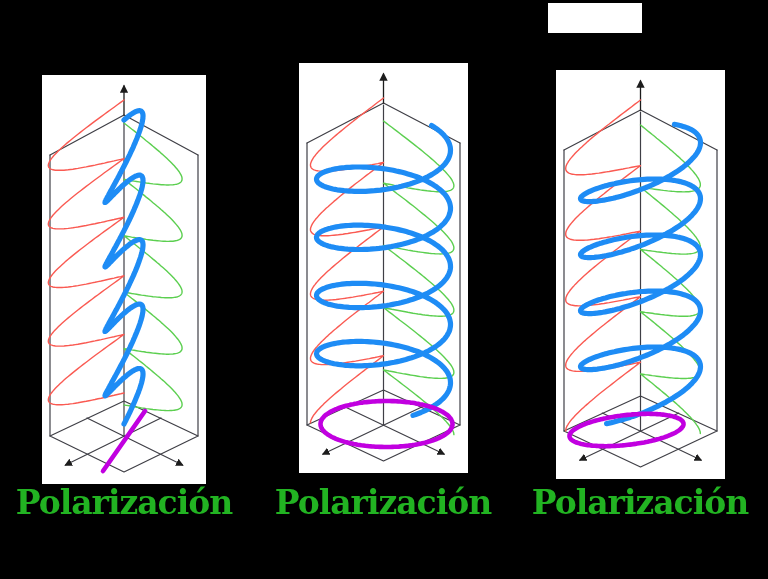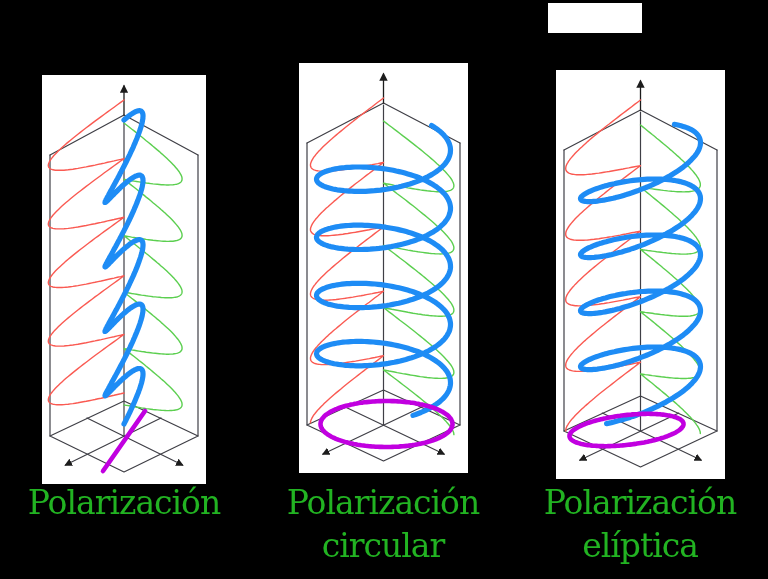--- a/index.html
+++ b/index.html
@@ -5,21 +5,21 @@
   html,body{margin:0;padding:0;background:#000;}
   .stage{position:relative;width:768px;height:579px;background:#000;overflow:hidden;
          font-family:"Liberation Sans",sans-serif;}
   .panel{position:absolute;background:#fff;}
   .panel svg{display:block;width:100%;height:100%;}
   .p0{left:42px;top:75px;width:164px;height:409px;}
   .p1{left:299px;top:63px;width:169px;height:410px;}
   .p2{left:556px;top:70px;width:169px;height:409px;}
   .wm{position:absolute;left:548px;top:3px;width:94px;height:30px;background:#fff;}
   .plabel{position:absolute;text-align:center;
-          font-family:"DejaVu Serif",serif;font-weight:normal;
+          font-family:"DejaVu Serif",serif;font-weight:bold;
           font-size:33px;line-height:43px;letter-spacing:-1px;color:var(--label,#22b322);}
   .pl0{left:14px;top:481px;width:220px;}
   .pl1{left:273px;top:481px;width:220px;}
   .pl2{left:530px;top:481px;width:220px;}
 </style>
 </head>
 <body>
 
 <div class="stage">
 
@@ -87,20 +87,18 @@
         <path d="M118.4,54.4 L120.7,54.8 L122.9,55.3 L125.0,55.8 L127.1,56.4 L129.0,57.0 L130.8,57.6 L132.6,58.4 L134.2,59.1 L135.8,59.9 L137.2,60.8 L138.5,61.7 L139.6,62.7 L140.7,63.7 L141.6,64.7 L142.4,65.8 L143.1,67.0 L143.6,68.1 L144.0,69.3 L144.3,70.6 L144.5,71.9 L144.5,73.2 L144.4,74.5 L144.1,75.9 L143.7,77.3 L143.2,78.7 L142.6,80.2 L141.8,81.6 L140.9,83.1 L139.9,84.6 L138.7,86.1 L137.4,87.6 L136.0,89.1 L134.5,90.7 L132.9,92.2 L131.2,93.7 L129.4,95.3 L127.5,96.8 L125.4,98.3 L123.3,99.8 L121.1,101.3 L118.8,102.8 L116.5,104.2 L114.1,105.7 L111.6,107.1 L109.0,108.5 L106.4,109.9 L103.8,111.2 L101.1,112.6 L98.3,113.8 L95.6,115.1 L92.8,116.3 L90.0,117.5 L87.1,118.6 L84.3,119.7 L81.5,120.8 L78.7,121.8 L75.9,122.8 L73.1,123.7 L70.3,124.6 L67.6,125.4 L64.9,126.2 L62.2,126.9 L59.6,127.6 L57.1,128.2 L54.6,128.7 L52.2,129.3 L49.8,129.7 L47.6,130.2 L45.4,130.5 L43.3,130.8 L41.3,131.1 L39.4,131.3 L37.6,131.4 L35.8,131.6 L34.2,131.6 L32.8,131.6 L31.4,131.6 L30.1,131.5 L29.0,131.3 L28.0,131.2 L27.1,130.9 L26.3,130.7 L25.7,130.4 L25.2,130.0 L24.8,129.6 L24.6,129.2 L24.5,128.8 L24.5,128.3 L24.7,127.8 L25.0,127.2 L25.4,126.7 L26.0,126.1 L26.7,125.5 L27.5,124.9 L28.4,124.2 L29.5,123.6 L30.7,122.9 L32.0,122.2 L33.4,121.5 L35.0,120.8 L36.6,120.1 L38.4,119.4 L40.2,118.8 L42.2,118.1 L44.3,117.4 L46.4,116.7 L48.6,116.1 L50.9,115.4 L53.3,114.8 L55.8,114.2 L58.3,113.7 L60.8,113.1 L63.5,112.6 L66.1,112.1 L68.8,111.6 L71.6,111.2 L74.4,110.8 L77.2,110.4 L80.0,110.1 L82.8,109.8 L85.6,109.6 L88.5,109.4 L91.3,109.2 L94.1,109.1 L96.8,109.0 L99.6,109.0 L102.3,109.0 L105.0,109.1 L107.6,109.3 L110.2,109.4 L112.7,109.7 L115.2,110.0 L117.6,110.3 L119.9,110.7 L122.2,111.1 L124.3,111.6 L126.4,112.2 L128.4,112.8 L130.2,113.4 L132.0,114.1 L133.7,114.9 L135.3,115.7 L136.7,116.5 L138.0,117.4 L139.3,118.4 L140.4,119.3 L141.3,120.4 L142.2,121.5 L142.9,122.6 L143.5,123.7 L143.9,124.9 L144.3,126.2 L144.4,127.4 L144.5,128.7 L144.4,130.1 L144.2,131.4 L143.9,132.8 L143.4,134.2 L142.8,135.7 L142.1,137.1 L141.2,138.6 L140.2,140.1 L139.1,141.6 L137.9,143.1 L136.5,144.6 L135.1,146.2 L133.5,147.7 L131.8,149.2 L130.0,150.7 L128.1,152.3 L126.1,153.8 L124.0,155.3 L121.9,156.8 L119.6,158.3 L117.3,159.8 L114.9,161.2 L112.4,162.6 L109.9,164.1 L107.3,165.4 L104.6,166.8 L102.0,168.1 L99.2,169.4 L96.5,170.7 L93.7,171.9 L90.9,173.1 L88.1,174.3 L85.3,175.4 L82.4,176.4 L79.6,177.5 L76.8,178.4 L74.0,179.4 L71.2,180.3 L68.5,181.1 L65.8,181.9 L63.1,182.6 L60.5,183.3 L57.9,184.0 L55.4,184.6 L53.0,185.1 L50.6,185.6 L48.3,186.0 L46.1,186.4 L44.0,186.7 L41.9,187.0 L40.0,187.2 L38.2,187.4 L36.4,187.5 L34.8,187.6 L33.2,187.6 L31.8,187.6 L30.5,187.5 L29.4,187.4 L28.3,187.2 L27.4,187.0 L26.6,186.8 L25.9,186.5 L25.4,186.1 L25.0,185.8 L24.7,185.4 L24.5,184.9 L24.5,184.5 L24.6,184.0 L24.9,183.4 L25.3,182.9 L25.8,182.3 L26.4,181.7 L27.2,181.1 L28.1,180.4 L29.1,179.8 L30.3,179.1 L31.6,178.4 L33.0,177.7 L34.5,177.1 L36.1,176.4 L37.8,175.7 L39.6,175.0 L41.5,174.3 L43.6,173.6 L45.7,173.0 L47.9,172.3 L50.2,171.7 L52.5,171.0 L54.9,170.4 L57.4,169.8 L60.0,169.3 L62.6,168.7 L65.2,168.2 L67.9,167.8 L70.7,167.3 L73.4,166.9 L76.2,166.5 L79.0,166.2 L81.9,165.9 L84.7,165.6 L87.5,165.4 L90.3,165.2 L93.1,165.1 L95.9,165.0 L98.7,165.0 L101.4,165.0 L104.1,165.1 L106.8,165.2 L109.4,165.4 L111.9,165.6 L114.4,165.9 L116.8,166.2 L119.2,166.5 L121.4,167.0 L123.6,167.4 L125.7,168.0 L127.7,168.6 L129.6,169.2 L131.4,169.9 L133.2,170.6 L134.8,171.4 L136.2,172.2 L137.6,173.1 L138.9,174.0 L140.0,175.0 L141.0,176.0 L141.9,177.1 L142.7,178.2 L143.3,179.3 L143.8,180.5 L144.2,181.8 L144.4,183.0 L144.5,184.3 L144.5,185.6 L144.3,187.0 L144.0,188.4 L143.6,189.8 L143.0,191.2 L142.3,192.6 L141.5,194.1 L140.6,195.6 L139.5,197.1 L138.3,198.6 L137.0,200.1 L135.6,201.6 L134.0,203.2 L132.4,204.7 L130.6,206.2 L128.8,207.8 L126.8,209.3 L124.7,210.8 L122.6,212.3 L120.4,213.8 L118.1,215.3 L115.7,216.7 L113.2,218.2 L110.7,219.6 L108.2,221.0 L105.5,222.3 L102.9,223.7 L100.2,225.0 L97.4,226.3 L94.6,227.5 L91.8,228.7 L89.0,229.9 L86.2,231.0 L83.4,232.1 L80.5,233.1 L77.7,234.1 L74.9,235.1 L72.2,236.0 L69.4,236.8 L66.7,237.6 L64.0,238.4 L61.4,239.1 L58.8,239.8 L56.3,240.4 L53.8,240.9 L51.4,241.4 L49.1,241.9 L46.8,242.3 L44.7,242.6 L42.6,242.9 L40.6,243.2 L38.8,243.3 L37.0,243.5 L35.3,243.6 L33.7,243.6 L32.3,243.6 L31.0,243.5 L29.7,243.4 L28.6,243.3 L27.7,243.1 L26.8,242.9 L26.1,242.6 L25.5,242.3 L25.1,241.9 L24.7,241.5 L24.6,241.1 L24.5,240.6 L24.6,240.1 L24.8,239.6 L25.1,239.1 L25.6,238.5 L26.2,237.9 L26.9,237.3 L27.8,236.6 L28.8,236.0 L29.9,235.3 L31.1,234.7 L32.5,234.0 L33.9,233.3 L35.5,232.6 L37.2,231.9 L39.0,231.2 L40.9,230.5 L42.9,229.8 L45.0,229.2 L47.1,228.5 L49.4,227.9 L51.7,227.2 L54.1,226.6 L56.6,226.0 L59.1,225.5 L61.7,224.9 L64.4,224.4 L67.0,223.9 L69.8,223.5 L72.5,223.0 L75.3,222.7 L78.1,222.3 L80.9,222.0 L83.7,221.7 L86.6,221.5 L89.4,221.3 L92.2,221.2 L95.0,221.1 L97.8,221.0 L100.5,221.0 L103.2,221.1 L105.9,221.2 L108.5,221.3 L111.1,221.5 L113.6,221.8 L116.0,222.1 L118.4,222.4 L120.7,222.8 L122.9,223.3 L125.0,223.8 L127.1,224.4 L129.0,225.0 L130.8,225.6 L132.6,226.4 L134.2,227.1 L135.8,227.9 L137.2,228.8 L138.5,229.7 L139.6,230.7 L140.7,231.7 L141.6,232.7 L142.4,233.8 L143.1,235.0 L143.6,236.1 L144.0,237.3 L144.3,238.6 L144.5,239.9 L144.5,241.2 L144.4,242.5 L144.1,243.9 L143.7,245.3 L143.2,246.7 L142.6,248.2 L141.8,249.6 L140.9,251.1 L139.9,252.6 L138.7,254.1 L137.4,255.6 L136.0,257.1 L134.5,258.7 L132.9,260.2 L131.2,261.7 L129.4,263.3 L127.5,264.8 L125.4,266.3 L123.3,267.8 L121.1,269.3 L118.8,270.8 L116.5,272.2 L114.1,273.7 L111.6,275.1 L109.0,276.5 L106.4,277.9 L103.8,279.2 L101.1,280.6 L98.3,281.8 L95.6,283.1 L92.8,284.3 L90.0,285.5 L87.1,286.6 L84.3,287.7 L81.5,288.8 L78.7,289.8 L75.9,290.8 L73.1,291.7 L70.3,292.6 L67.6,293.4 L64.9,294.2 L62.2,294.9 L59.6,295.6 L57.1,296.2 L54.6,296.7 L52.2,297.3 L49.8,297.7 L47.6,298.2 L45.4,298.5 L43.3,298.8 L41.3,299.1 L39.4,299.3 L37.6,299.4 L35.8,299.6 L34.2,299.6 L32.8,299.6 L31.4,299.6 L30.1,299.5 L29.0,299.3 L28.0,299.2 L27.1,298.9 L26.3,298.7 L25.7,298.4 L25.2,298.0 L24.8,297.6 L24.6,297.2 L24.5,296.8 L24.5,296.3 L24.7,295.8 L25.0,295.2 L25.4,294.7 L26.0,294.1 L26.7,293.5 L27.5,292.9 L28.4,292.2 L29.5,291.6 L30.7,290.9 L32.0,290.2 L33.4,289.5 L35.0,288.8 L36.6,288.1 L38.4,287.4 L40.2,286.8 L42.2,286.1 L44.3,285.4 L46.4,284.7 L48.6,284.1 L50.9,283.4 L53.3,282.8 L55.8,282.2 L58.3,281.7 L60.8,281.1 L63.5,280.6 L66.1,280.1 L68.8,279.6 L71.6,279.2 L74.4,278.8 L77.2,278.4 L80.0,278.1 L82.8,277.8 L85.6,277.6 L88.5,277.4 L91.3,277.2 L94.1,277.1 L96.8,277.0 L99.6,277.0 L102.3,277.0 L105.0,277.1 L107.6,277.3 L110.2,277.4 L112.7,277.7 L115.2,278.0 L117.6,278.3 L119.9,278.7 L122.2,279.1 L124.3,279.6 L126.4,280.2 L128.4,280.8 L130.2,281.4 L132.0,282.1 L133.7,282.9 L135.3,283.7 L136.7,284.5 L138.0,285.4 L139.3,286.4 L140.4,287.3 L141.3,288.4 L142.2,289.5 L142.9,290.6 L143.5,291.7 L143.9,292.9 L144.3,294.2 L144.4,295.4 L144.5,296.7 L144.4,298.1 L144.2,299.4 L143.9,300.8 L143.4,302.2 L142.8,303.7 L142.1,305.1 L141.2,306.6 L140.2,308.1 L139.1,309.6 L137.9,311.1 L136.5,312.6 L135.1,314.2 L133.5,315.7 L131.8,317.2 L130.0,318.7 L128.1,320.3 L126.1,321.8 L124.0,323.3 L121.9,324.8 L119.6,326.3 L117.3,327.8 L114.9,329.2 L112.4,330.6 L109.9,332.1 L107.3,333.4 L104.6,334.8 L102.0,336.1 L99.2,337.4 L96.5,338.7 L93.7,339.9 L90.9,341.1 L88.1,342.3 L85.3,343.4 L82.4,344.4 L79.6,345.5 L76.8,346.4 L74.0,347.4 L71.2,348.3 L68.5,349.1 L65.8,349.9 L63.1,350.6 L60.5,351.3 L57.9,352.0 L55.4,352.6 L53.0,353.1 L50.6,353.6" fill="none" stroke="#1e8cf5" stroke-width="5.2" stroke-linecap="round" stroke-linejoin="round"></path>
         <path d="M127.5,354.0 L127.5,354.5 L127.4,355.0 L127.2,355.5 L127.0,356.0 L126.8,356.5 L126.4,357.0 L126.1,357.5 L125.6,358.0 L125.1,358.5 L124.6,359.0 L124.0,359.6 L123.3,360.1 L122.6,360.6 L121.8,361.1 L121.0,361.6 L120.1,362.2 L119.2,362.7 L118.2,363.2 L117.2,363.7 L116.1,364.2 L115.0,364.7 L113.8,365.2 L112.6,365.7 L111.3,366.2 L110.0,366.6 L108.7,367.1 L107.3,367.6 L105.9,368.0 L104.4,368.5 L103.0,368.9 L101.4,369.3 L99.9,369.8 L98.3,370.2 L96.7,370.6 L95.0,371.0 L93.4,371.3 L91.7,371.7 L90.0,372.0 L88.2,372.4 L86.5,372.7 L84.7,373.0 L82.9,373.3 L81.1,373.6 L79.3,373.9 L77.5,374.1 L75.7,374.4 L73.9,374.6 L72.0,374.8 L70.2,375.0 L68.4,375.2 L66.5,375.4 L64.7,375.5 L62.9,375.7 L61.1,375.8 L59.3,375.9 L57.5,376.0 L55.7,376.0 L53.9,376.1 L52.2,376.1 L50.5,376.2 L48.8,376.2 L47.1,376.1 L45.4,376.1 L43.8,376.1 L42.2,376.0 L40.6,375.9 L39.1,375.8 L37.5,375.7 L36.1,375.6 L34.6,375.4 L33.2,375.3 L31.8,375.1 L30.5,374.9 L29.2,374.7 L28.0,374.5 L26.8,374.2 L25.6,374.0 L24.5,373.7 L23.5,373.4 L22.5,373.1 L21.5,372.8 L20.6,372.5 L19.7,372.2 L18.9,371.8 L18.2,371.5 L17.5,371.1 L16.8,370.7 L16.2,370.3 L15.7,369.9 L15.2,369.5 L14.8,369.1 L14.4,368.6 L14.1,368.2 L13.9,367.7 L13.7,367.3 L13.6,366.8 L13.5,366.3 L13.5,365.8 L13.6,365.4 L13.7,364.9 L13.8,364.4 L14.1,363.9 L14.3,363.4 L14.7,362.8 L15.1,362.3 L15.5,361.8 L16.0,361.3 L16.6,360.8 L17.2,360.3 L17.9,359.7 L18.7,359.2 L19.5,358.7 L20.3,358.2 L21.2,357.7 L22.1,357.2 L23.1,356.6 L24.2,356.1 L25.3,355.6 L26.4,355.1 L27.6,354.6 L28.8,354.2 L30.1,353.7 L31.4,353.2 L32.8,352.7 L34.1,352.3 L35.6,351.8 L37.0,351.4 L38.5,350.9 L40.1,350.5 L41.6,350.1 L43.2,349.7 L44.9,349.3 L46.5,348.9 L48.2,348.5 L49.9,348.2 L51.6,347.8 L53.3,347.5 L55.1,347.2 L56.9,346.9 L58.7,346.6 L60.5,346.3 L62.3,346.0 L64.1,345.8 L65.9,345.5 L67.7,345.3 L69.6,345.1 L71.4,344.9 L73.2,344.7 L75.1,344.6 L76.9,344.4 L78.7,344.3 L80.5,344.2 L82.3,344.1 L84.1,344.0 L85.9,343.9 L87.6,343.9 L89.4,343.9 L91.1,343.8 L92.8,343.8 L94.5,343.9 L96.1,343.9 L97.8,344.0 L99.3,344.0 L100.9,344.1 L102.4,344.2 L104.0,344.3 L105.4,344.5 L106.8,344.6 L108.2,344.8 L109.6,345.0 L110.9,345.2 L112.2,345.4 L113.4,345.6 L114.6,345.9 L115.7,346.1 L116.8,346.4 L117.9,346.7 L118.9,347.0 L119.8,347.3 L120.7,347.6 L121.5,348.0 L122.3,348.3 L123.1,348.7 L123.8,349.0 L124.4,349.4 L124.9,349.8 L125.5,350.2 L125.9,350.7 L126.3,351.1 L126.7,351.5 L126.9,352.0 L127.2,352.4 L127.3,352.9 L127.4,353.4 L127.5,353.8 L127.5,354.3 L127.4,354.8 L127.3,355.3 L127.1,355.8 L126.9,356.3" fill="none" stroke="#c100e0" stroke-width="4.6" stroke-linecap="round" stroke-linejoin="round"></path>
       </svg>
   </div>
 
   <div class="plabel pl0">
     <span>Polarización</span><br>
   </div>
   <div class="plabel pl1">
     <span>Polarización</span><br>
-    <span>circular</span>
   </div>
   <div class="plabel pl2">
     <span>Polarización</span><br>
-    <span>elíptica</span>
   </div>
 
 </div>
 
 </body></html>

